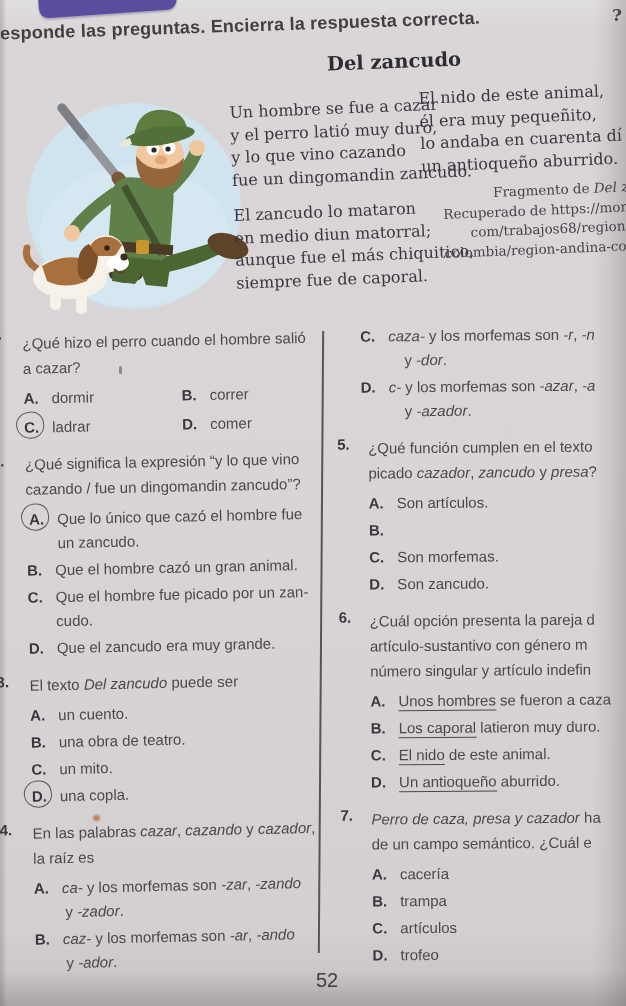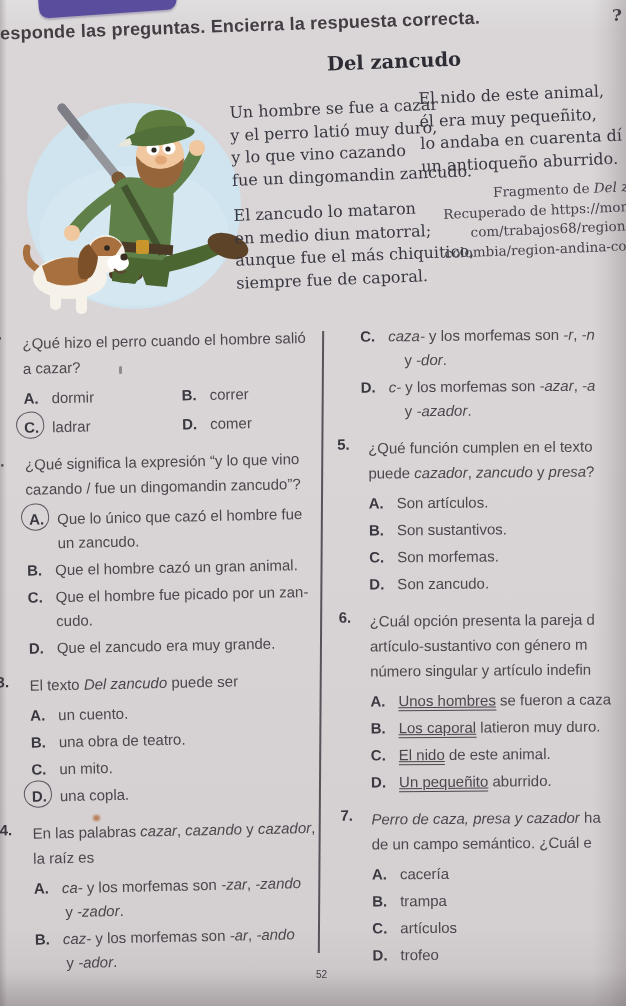--- a/index.html
+++ b/index.html
@@ -46,22 +46,22 @@
   .col-right .opt{margin-left:0;}
   .letter{font-weight:700;color:#3b3741;flex:0 0 28px;position:relative;}
   .opt-text div{white-space:nowrap;}
   .optgrid{display:grid;grid-template-columns:158px 1fr;margin-top:6px;row-gap:5px;}
   .optgrid .opt{margin-top:0;}
   .circled::after{content:"";position:absolute;left:-8px;top:-4px;width:26px;height:25px;
     border:1.8px solid #5a5660;border-radius:52% 48% 50% 55%;transform:rotate(-7deg);}
   .mt12{margin-top:12px;} .mt6{margin-top:6px;}
   .opt4sub{margin-left:16px;}
   .it{font-style:italic;}
-  .ul{border-bottom:1.5px solid #4b474d;padding-bottom:.5px;text-decoration:underline;}
-  .page-number{position:absolute;left:316px;top:969px;font-size:10px;color:#413d45;}
+  .ul{border-bottom:1.5px solid #4b474d;padding-bottom:.5px;}
+  .page-number{position:absolute;left:316px;top:969px;font-size:20px;color:#413d45;}
   .speck1{position:absolute;left:119px;top:366px;width:3px;height:8px;background:#6f6a70;border-radius:2px;opacity:.7;}
   .speck2{position:absolute;left:93px;top:815px;width:7px;height:6px;background:#b06a3a;border-radius:50%;filter:blur(1px);opacity:.8;}
 </style>
 </head>
 <body>
 
 <div id="page">
 
   <div class="purple-tab"></div>
   <div class="instruction">Responde las preguntas. Encierra la respuesta correcta.</div>
@@ -271,29 +271,28 @@
             <div class="opt4sub"><span>y </span><span class="it">-azador</span><span>.</span></div>
           </span>
       </div>
     </section>
 
     <section class="q mt12">
       <span class="qnum">5.</span>
       <div class="qbody">
         <div class="stem">
           <div class="sline">¿Qué función cumplen en el texto</div>
-          <div class="sline"><span>puede </span><span class="it">cazador</span><span>, </span><span class="it">zancudo</span><span> y </span><span class="it">presa</span><span>?</span></div>
+          <div class="sline"><span>picado </span><span class="it">cazador</span><span>, </span><span class="it">zancudo</span><span> y </span><span class="it">presa</span><span>?</span></div>
         </div>
         <div class="opt mt6">
             <span class="letter">A.</span>
             <span class="opt-text">Son artículos.</span>
           </div>
         <div class="opt">
             <span class="letter">B.</span>
-            <span class="opt-text">Son sustantivos.</span>
           </div>
         <div class="opt">
             <span class="letter">C.</span>
             <span class="opt-text">Son morfemas.</span>
           </div>
         <div class="opt">
             <span class="letter">D.</span>
             <span class="opt-text">Son zancudo.</span>
           </div>
       </div>
@@ -314,21 +313,21 @@
         <div class="opt">
             <span class="letter">B.</span>
             <span class="opt-text sline"><span class="ul">Los caporal</span><span> latieron muy duro.</span></span>
           </div>
         <div class="opt">
             <span class="letter">C.</span>
             <span class="opt-text sline"><span class="ul">El nido</span><span> de este animal.</span></span>
           </div>
         <div class="opt">
             <span class="letter">D.</span>
-            <span class="opt-text sline"><span class="ul">Un pequeñito</span><span> aburrido.</span></span>
+            <span class="opt-text sline"><span class="ul">Un antioqueño</span><span> aburrido.</span></span>
           </div>
       </div>
     </section>
 
     <section class="q mt12">
       <span class="qnum">7.</span>
       <div class="qbody">
         <div class="stem">
           <div class="sline"><span class="it">Perro de caza, presa y cazador</span><span> ha</span></div>
           <div class="sline">de un campo semántico. ¿Cuál e</div>

